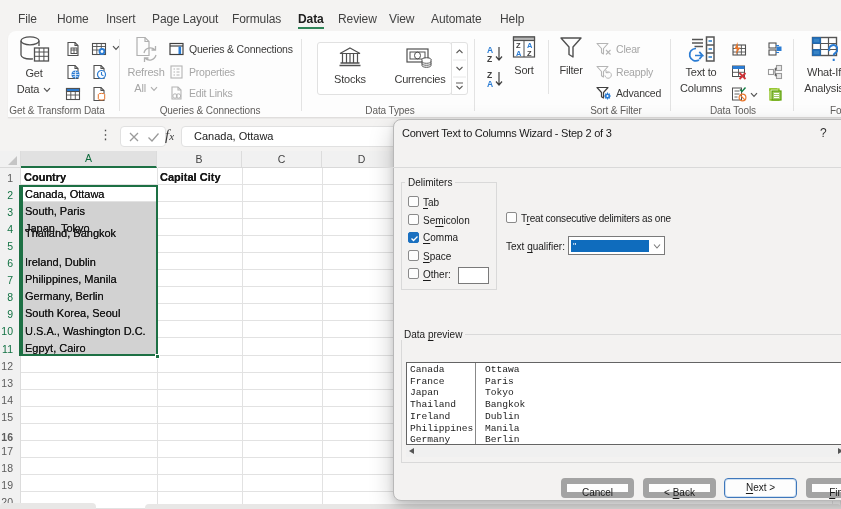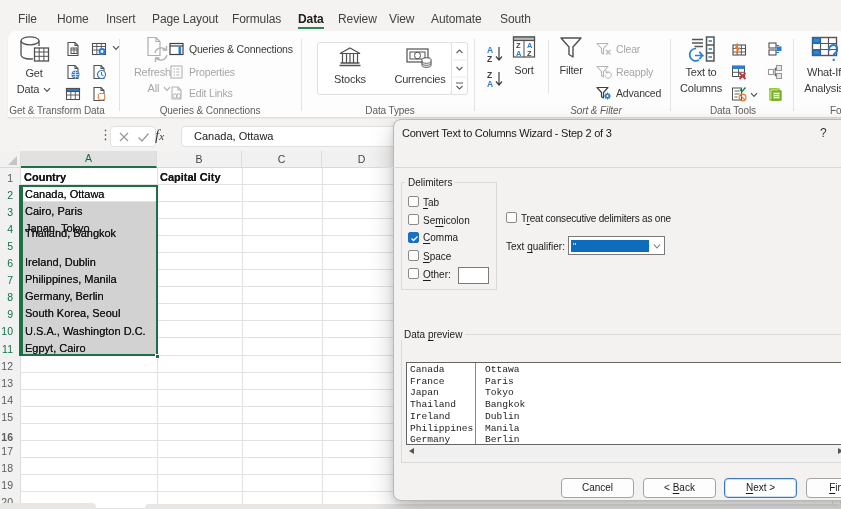--- a/index.html
+++ b/index.html
@@ -21,57 +21,57 @@
   .glabel { position:absolute; top:74px; font-size:10px; color:#605e5c; text-align:center; width:120px; letter-spacing:-0.1px; }
   .bigbtn { position:absolute; top:4px; text-align:center; color:#3b3a39; font-size:10.5px; }
   .bigbtn .cap { line-height:15.5px; letter-spacing:-0.2px; font-size:11px; }
   .smallrow { position:absolute; height:22px; display:flex; align-items:center; font-size:10.5px; color:#3b3a39; letter-spacing:-0.2px; }
   .smallrow.dis { color:#a6a6a6; }
 
   
   #fbar { position:absolute; left:0; top:119px; width:841px; height:32px; background:#f4f3f2; }
   .fbox { position:absolute; background:#fff; border:1px solid #e1e1e1; border-radius:4px; height:21px; top:7px; }
   #namebox { left:6px; width:87px; font-size:11px; color:#202020; line-height:19px; padding-left:6px; }
-  #fxbtns { left:110px; width:46px; }
+  #fxbtns { left:120px; width:46px; }
   #ffield { left:181px; width:652px; font-size:11px; color:#202020; line-height:19px; padding-left:12px; }
 
   
   #sheet { position:absolute; left:0; top:151px; width:841px; height:358px; background:#fff; }
   #colheads { position:absolute; left:0; top:0; width:841px; height:17px; background:#f1f1f1; }
   .colhead { position:absolute; top:0; height:17px; font-size:10.5px; color:#444; text-align:center; line-height:17px; border-right:1px solid #dcdcdc; }
   #rowheads { position:absolute; left:0; top:17px; width:21px; height:341px; background:#f1f1f1; border-right:1px solid #dcdcdc; }
   .rowno { position:absolute; left:0; width:13px; text-align:right; font-size:10.5px; color:#5c5c5c; }
   .rowno.sel { color:#127243; }
   .cell { position:absolute; font-size:11px; color:#181818; padding-left:3px; white-space:nowrap; text-shadow:0 0 0.45px #181818; }
 
   
   #dlg { position:absolute; left:345px; top:119px; width:488px; height:382px; background:#f3f2f1;
       border:1px solid #b8b8b8; border-radius:8px; box-shadow:0 10px 24px rgba(0,0,0,0.22), 0 2px 6px rgba(0,0,0,0.12); font-size:10px; color:#1a1a1a;margin-left:48px; }
   .grpbox { position:absolute; border:1px solid #d9d9d9; }
   .cb { position:absolute; width:11px; height:11px; border:1px solid #8a8a8a; border-radius:2px; background:#fdfdfd; }
   .cb.checked { background:#1a70c0; border-color:#1a70c0; }
   .cblabel { position:absolute; font-size:10px; color:#1a1a1a; }
-  .btn { position:absolute; width:73px; height:20px; background:#fdfdfd; border:1px solid #a3a3a3; border-radius:4px;
+  .btn { position:absolute; width:73px; height:20px; background:#fdfdfd; border:6px solid #a3a3a3; border-radius:4px;
       font-size:10px; color:#1a1a1a; text-align:center; line-height:18px; }
   u { text-decoration-thickness:1px; text-underline-offset:2px; }
 </style>
 </head>
 <body>
 
 <div id="tabbar">
   <div class="tab" style="left:18px;">File</div>
   <div class="tab" style="left:57px;">Home</div>
   <div class="tab" style="left:106px;">Insert</div>
   <div class="tab" style="left:152px;">Page Layout</div>
   <div class="tab" style="left:232px;">Formulas</div>
   <div class="tab active" style="left:298px;">Data</div>
   <div class="tab" style="left:338px;">Review</div>
   <div class="tab" style="left:389px;">View</div>
   <div class="tab" style="left:431px;">Automate</div>
-  <div class="tab" style="left:500px;">South</div>
+  <div class="tab" style="left:500px;">Help</div>
 </div>
 
 <div id="ribbon">
 
   <div class="bigbtn" style="left:2px;width:48px;">
     <svg width="33" height="29" viewBox="0 0 33 29">
       <ellipse cx="12" cy="5.8" rx="9" ry="4" fill="#fdfdfd" stroke="#505050" stroke-width="1.3"></ellipse>
       <path d="M3 5.8 V20 c0 2.1 4 4 9 4 c1 0 2-.1 3-.2 M21 5.8 V11" fill="none" stroke="#505050" stroke-width="1.3"></path>
       <rect x="16.5" y="13" width="14" height="13" fill="#fff" stroke="#505050" stroke-width="1.3"></rect>
       <path d="M16.5 17 h14 M16.5 21.3 h14 M21.2 13 V26 M25.9 13 V26" stroke="#505050" stroke-width="1"></path>
@@ -114,21 +114,21 @@
   </svg>
   <svg class="abs" style="left:83px;top:55px;" width="16" height="16" viewBox="0 0 16 16">
     <path d="M3 1.5 h7 l3 3 V14.5 h-10 z" fill="#fff" stroke="#505050" stroke-width="1.1"></path>
       <path d="M10 1.5 V4.5 H13" fill="none" stroke="#505050" stroke-width="1.1"></path>
     <ellipse cx="10.5" cy="8.7" rx="3.2" ry="1.3" fill="#fff" stroke="#e8762c" stroke-width="1"></ellipse>
     <path d="M7.3 8.7 v4 c0 .7 1.4 1.3 3.2 1.3 s3.2-.6 3.2-1.3 v-4" fill="#fff" stroke="#e8762c" stroke-width="1"></path>
   </svg>
   <div class="glabel" style="left:-11px;">Get &amp; Transform Data</div>
   <div class="gsep" style="left:111px;"></div>
 
-  <div class="bigbtn" style="left:113px;width:50px;color:#a6a6a6;text-align:right;">
+  <div class="bigbtn" style="left:113px;width:50px;color:#a6a6a6;">
     <svg width="28" height="28" viewBox="0 0 28 28">
       <path d="M5 2.5 h8 l4 4 V20.5 h-12 z" fill="#fdfdfd" stroke="#b0b0b0" stroke-width="1.2"></path>
         <path d="M13 2.5 V6.5 H17" fill="none" stroke="#b0b0b0" stroke-width="1.2"></path>
       <path d="M12 18 a6.5 6.5 0 0 1 11 -3 M23.5 11 v4 h-4 M24 20 a6.5 6.5 0 0 1 -11 3 M12.5 27 v-4 h4" fill="none" stroke="#b0b0b0" stroke-width="1.3"></path>
     </svg>
     <div class="cap">Refresh<br>All <svg width="8" height="6" viewBox="0 0 8 6" style="margin-left:1px;">
           <path d="M1 1.2 L4 4.4 L7 1.2" stroke="#b0b0b0" fill="none" stroke-width="1.2"></path>
         </svg></div>
   </div>
   <div class="smallrow" style="left:161px;top:7px;">
@@ -228,21 +228,21 @@
   </div>
   <div class="smallrow" style="left:588px;top:51px;">
     <svg width="16" height="14" viewBox="0 0 16 14" style="margin-right:4px;">
       <path d="M1 1.5 h11 l-4.5 5 v5.5 l-2 -1.3 v-4.2 z" fill="none" stroke="#404040" stroke-width="1.2" stroke-linejoin="round"></path>
       <circle cx="11.5" cy="10" r="2.6" fill="#2b7cd3"></circle>
       <path d="M11.5 6.6 v6.8 M8.1 10 h6.8 M9.1 7.6 l4.8 4.8 M13.9 7.6 l-4.8 4.8" stroke="#2b7cd3" stroke-width="1.1"></path>
       <circle cx="11.5" cy="10" r="1" fill="#fff"></circle>
     </svg>Advanced
   </div>
   <div class="abs" style="left:540px;top:9px;width:1px;height:54px;background:#e3e3e3;"></div>
-  <div class="glabel" style="left:528px;font-style:italic;">Sort &amp; Filter</div>
+  <div class="glabel" style="left:548px;">Sort &amp; Filter</div>
   <div class="gsep" style="left:662px;"></div>
 
   <div class="bigbtn" style="left:668px;width:50px;">
     <svg width="28" height="28" viewBox="0 0 28 28">
       <path d="M5 4.5 h11 M5 8 h11 M7.5 11.5 h8.5" stroke="#555" stroke-width="1.4"></path>
       <path d="M9 13.5 a6.2 6.2 0 1 0 3 11.5" fill="none" stroke="#2b7cd3" stroke-width="1.7"></path>
       <path d="M8 20.5 h7.5 l-3.2 -3.6 M15.5 20.5 l-3.2 3.6" fill="none" stroke="#2b7cd3" stroke-width="1.7"></path>
       <rect x="19.5" y="2" width="7.5" height="24" fill="#fff" stroke="#555" stroke-width="1.5"></rect>
       <path d="M19.5 10 h7.5 M19.5 18 h7.5" stroke="#555" stroke-width="1.5"></path>
       <path d="M21.5 6 h3.5 M21.5 14 h3.5 M21.5 22 h3.5" stroke="#5b9bd5" stroke-width="2"></path>
@@ -365,21 +365,21 @@
   </div>
 
   <div class="abs" style="left:22px;top:51.1px;width:135px;height:153.5px;background:#d2d2d2;"></div>
 
   <div class="abs" style="left:21px;top:34px;width:137px;height:171px;border:2px solid #1d7044;"></div>
   <div class="abs" style="left:155px;top:202.5px;width:5px;height:5px;background:#1d7044;border:1px solid #fff;"></div>
 
   <div class="cell" style="left:21px;top:20px;font-weight:bold;">Country</div>
   <div class="cell" style="left:157px;top:20px;font-weight:bold;">Capital City</div>
   <div class="cell" style="left:22px;top:37.1px;">Canada, Ottawa</div>
-  <div class="cell" style="left:22px;top:54.15px;">Cairo, Paris</div>
+  <div class="cell" style="left:22px;top:54.15px;">South, Paris</div>
   <div class="cell" style="left:22px;top:71.2px;">Japan, Tokyo</div>
   <div class="cell" style="left:22px;top:76px;">Thailand, Bangkok</div>
   <div class="cell" style="left:22px;top:105.3px;">Ireland, Dublin</div>
   <div class="cell" style="left:22px;top:122.35px;">Philippines, Manila</div>
   <div class="cell" style="left:22px;top:139.4px;">Germany, Berlin</div>
   <div class="cell" style="left:22px;top:156.45px;">South Korea, Seoul</div>
   <div class="cell" style="left:22px;top:173.5px;">U.S.A., Washington D.C.</div>
   <div class="cell" style="left:22px;top:190.55px;">Egpyt, Cairo</div>
 
   <div class="abs" style="left:832px;top:330px;width:9px;height:179px;background:#fdfdfd;border-radius:6px 0 0 0;border:1px solid #e8e8e8;"></div>

